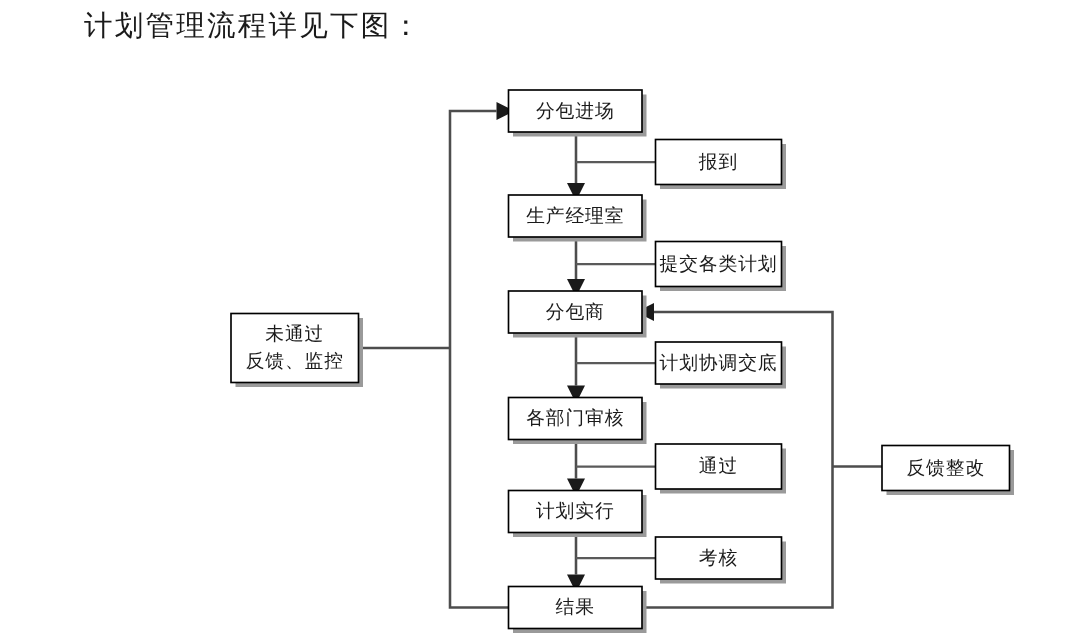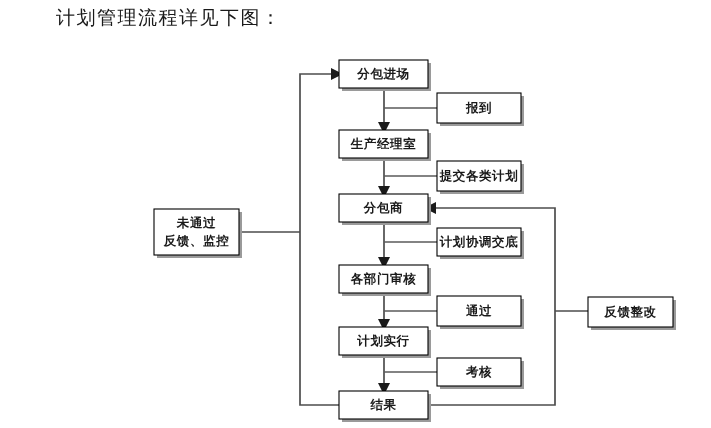--- a/index.html
+++ b/index.html
@@ -26,21 +26,20 @@
     color: #1a1a1a;
     font-family: "Liberation Serif", "DejaVu Serif", serif;
     margin-left: 48px;
   }
   #flow-wrap {
     position: absolute;
     left: 0;
     top: 40px;
     width: 711px;
     height: 388px;
-    font-weight: bold;
   }
   svg.flow {
     display: block;
   }
   .node-box {
     fill: #ffffff;
     stroke: #000000;
     stroke-width: 1.1;
   }
   .node-shadow {

